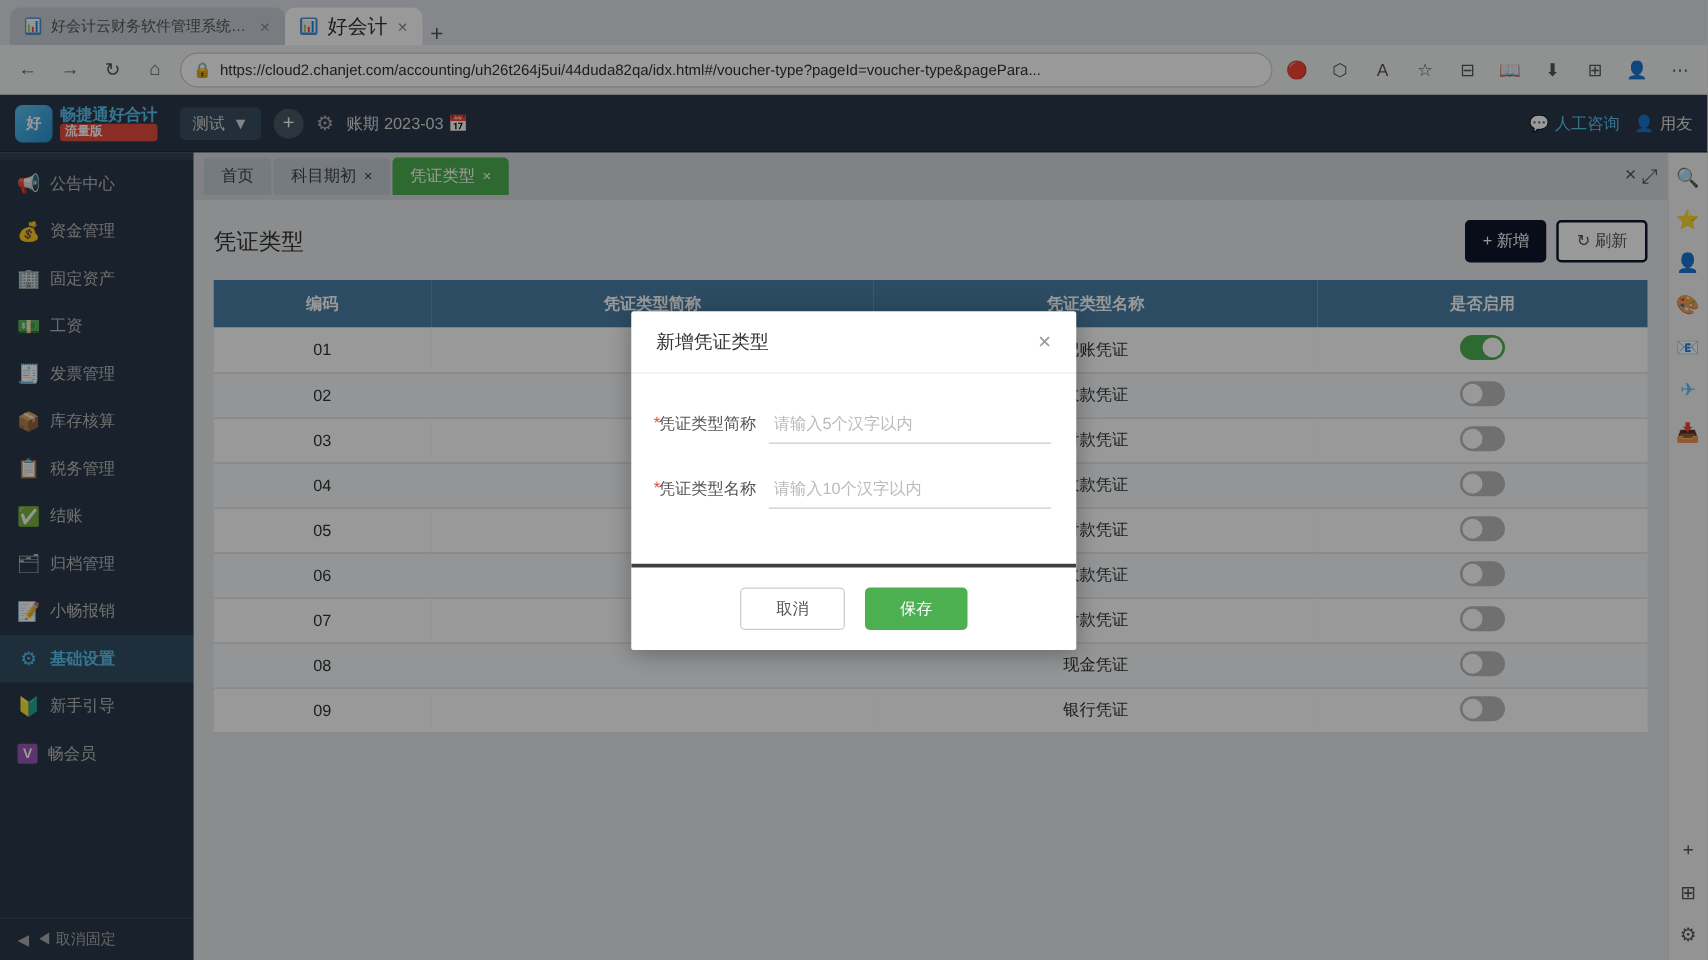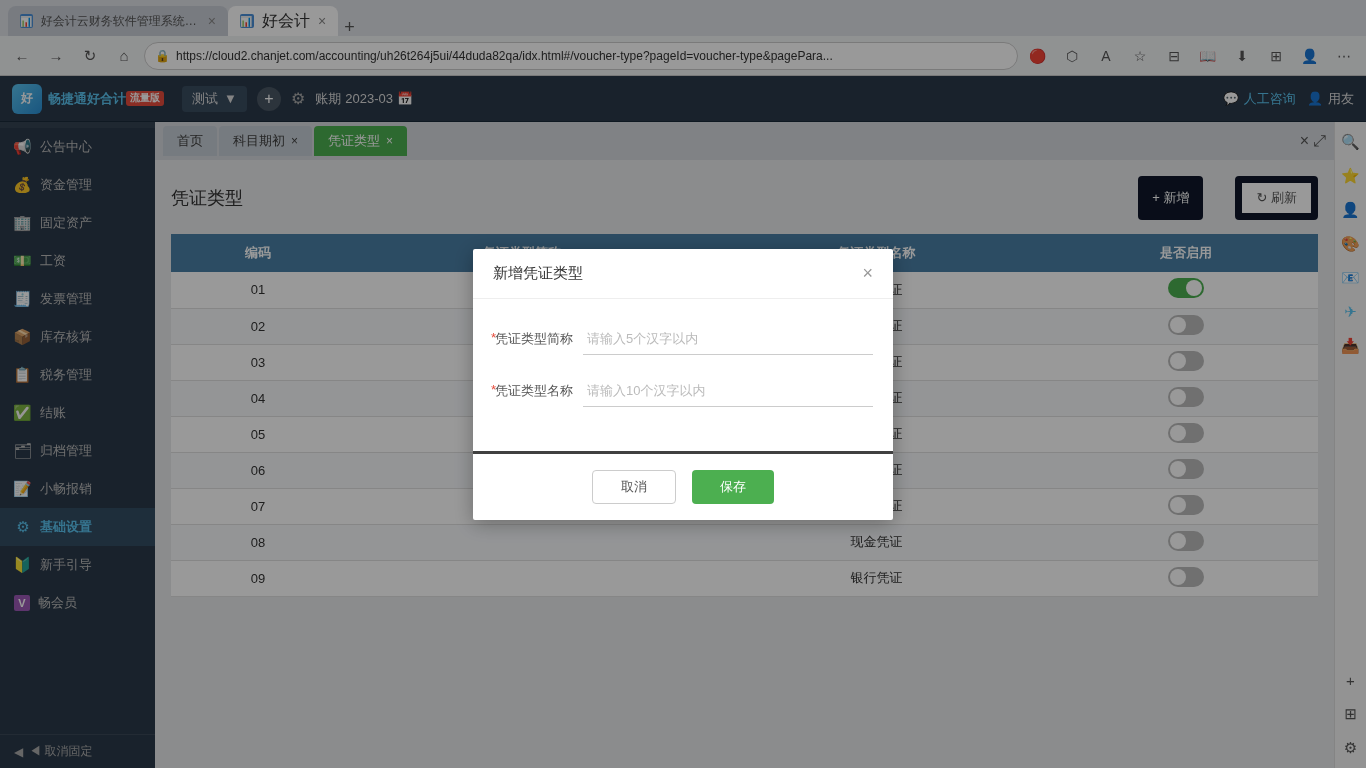--- a/index.html
+++ b/index.html
@@ -52,37 +52,37 @@
     .app-tab.active { background: #4caf50; color: white; }
     .app-tab.inactive { background: #c5cdd5; color: #404040; }
     .app-tab .tab-x { font-size: 12px; cursor: pointer; }
 
     
     .page-content { flex: 1; padding: 16px; overflow: auto; position: relative; }
     .page-title-bar { display: flex; align-items: center; justify-content: space-between; margin-bottom: 14px; }
     .page-title { font-size: 18px; color: #333; font-weight: 500; }
     .page-actions { display: flex; gap: 8px; }
     .btn-new { background: #0f172a; color: white; border: none; padding: 6px 14px; border-radius: 4px; cursor: pointer; font-size: 13px; display: flex; align-items: center; gap: 4px; }
-    .btn-refresh { background: #fff; color: #555; border: 7px solid #0f172a; padding: 6px 14px; border-radius: 4px; cursor: pointer; font-size: 13px; display: flex; align-items: center; gap: 4px; margin-left: 24px; }
+    .btn-refresh { background: #fff; color: #555; border: 2px solid #0f172a; padding: 6px 14px; border-radius: 4px; cursor: pointer; font-size: 13px; display: flex; align-items: center; gap: 4px; }
 
     
     .data-table { width: 100%; border-collapse: collapse; }
     .data-table thead tr { background: #4a7fa5; color: white; height: 38px; }
     .data-table thead th { padding: 8px 12px; text-align: center; font-weight: bold; font-size: 13px; }
     .data-table tbody tr { background: white; border-bottom: 1px solid #e0e0e0; height: 36px; }
     .data-table tbody tr:nth-child(even) { background: #f7f9fb; }
     .data-table tbody td { padding: 6px 12px; text-align: center; font-size: 13px; color: #333; margin-left: 35px; }
     .toggle-on { width: 36px; height: 20px; background: #4caf50; border-radius: 10px; position: relative; display: inline-block; }
     .toggle-on::after { content: ''; width: 16px; height: 16px; background: white; border-radius: 50%; position: absolute; top: 2px; right: 2px; }
     .toggle-off { width: 36px; height: 20px; background: #bbb; border-radius: 10px; position: relative; display: inline-block; }
     .toggle-off::after { content: ''; width: 16px; height: 16px; background: white; border-radius: 50%; position: absolute; top: 2px; left: 2px; }
 
     
     .modal-overlay { position: fixed; top: 0; left: 0; width: 100%; height: 100%; background: rgba(0,0,0,0.4); display: flex; align-items: center; justify-content: center; z-index: 1000; }
-    .modal { background: white; border-radius: 2px; width: 420px; box-shadow: 0 4px 20px rgba(0,0,0,0.3); overflow: hidden; }
+    .modal { background: white; border-radius: 2px; width: 356px; box-shadow: 0 4px 20px rgba(0,0,0,0.3); overflow: hidden; }
     .modal-header { display: flex; align-items: center; justify-content: space-between; padding: 14px 20px; border-bottom: 1px solid #eee; }
     .modal-title { font-size: 15px; color: #333; font-weight: 500; }
     .modal-close { cursor: pointer; color: #999; font-size: 18px; }
     .modal-body { padding: 24px 20px; }
     .form-row { display: flex; align-items: center; margin-bottom: 20px; }
     .form-label { width: 90px; text-align: right; color: #555; font-size: 13px; padding-right: 10px; position: relative; }
     .form-label.required::before { content: '*'; color: #e74c3c; position: absolute; left: -2px; top: 0; }
     .form-input { flex: 1; height: 32px; border: none; border-bottom: 1px solid #ccc; outline: none; font-size: 13px; padding: 0 4px; color: #333; }
     .form-input::placeholder { color: #bbb; }
     .modal-footer { display: flex; justify-content: center; gap: 16px; padding: 16px 20px; border-top: 3px solid #404040; }
@@ -127,21 +127,21 @@
     <div class="browser-action-btn">👤</div>
     <div class="browser-action-btn">⋯</div>
   </div>
 </div>
 
 <div class="app-container">
 
   <div class="app-header">
     <div class="app-logo">
       <div class="logo-icon">好</div>
-      <div style="display:flex; line-height:1.2;">
+      <div style="display:flex; flex-direction:column; line-height:1.2;">
         <span class="logo-text">畅捷通好合计</span>
         <span class="logo-badge">流量版</span>
       </div>
     </div>
     <div class="header-company">
       <span>测试</span>
       <span>▼</span>
     </div>
     <div class="header-add-btn">+</div>
     <div class="header-gear">⚙</div>

